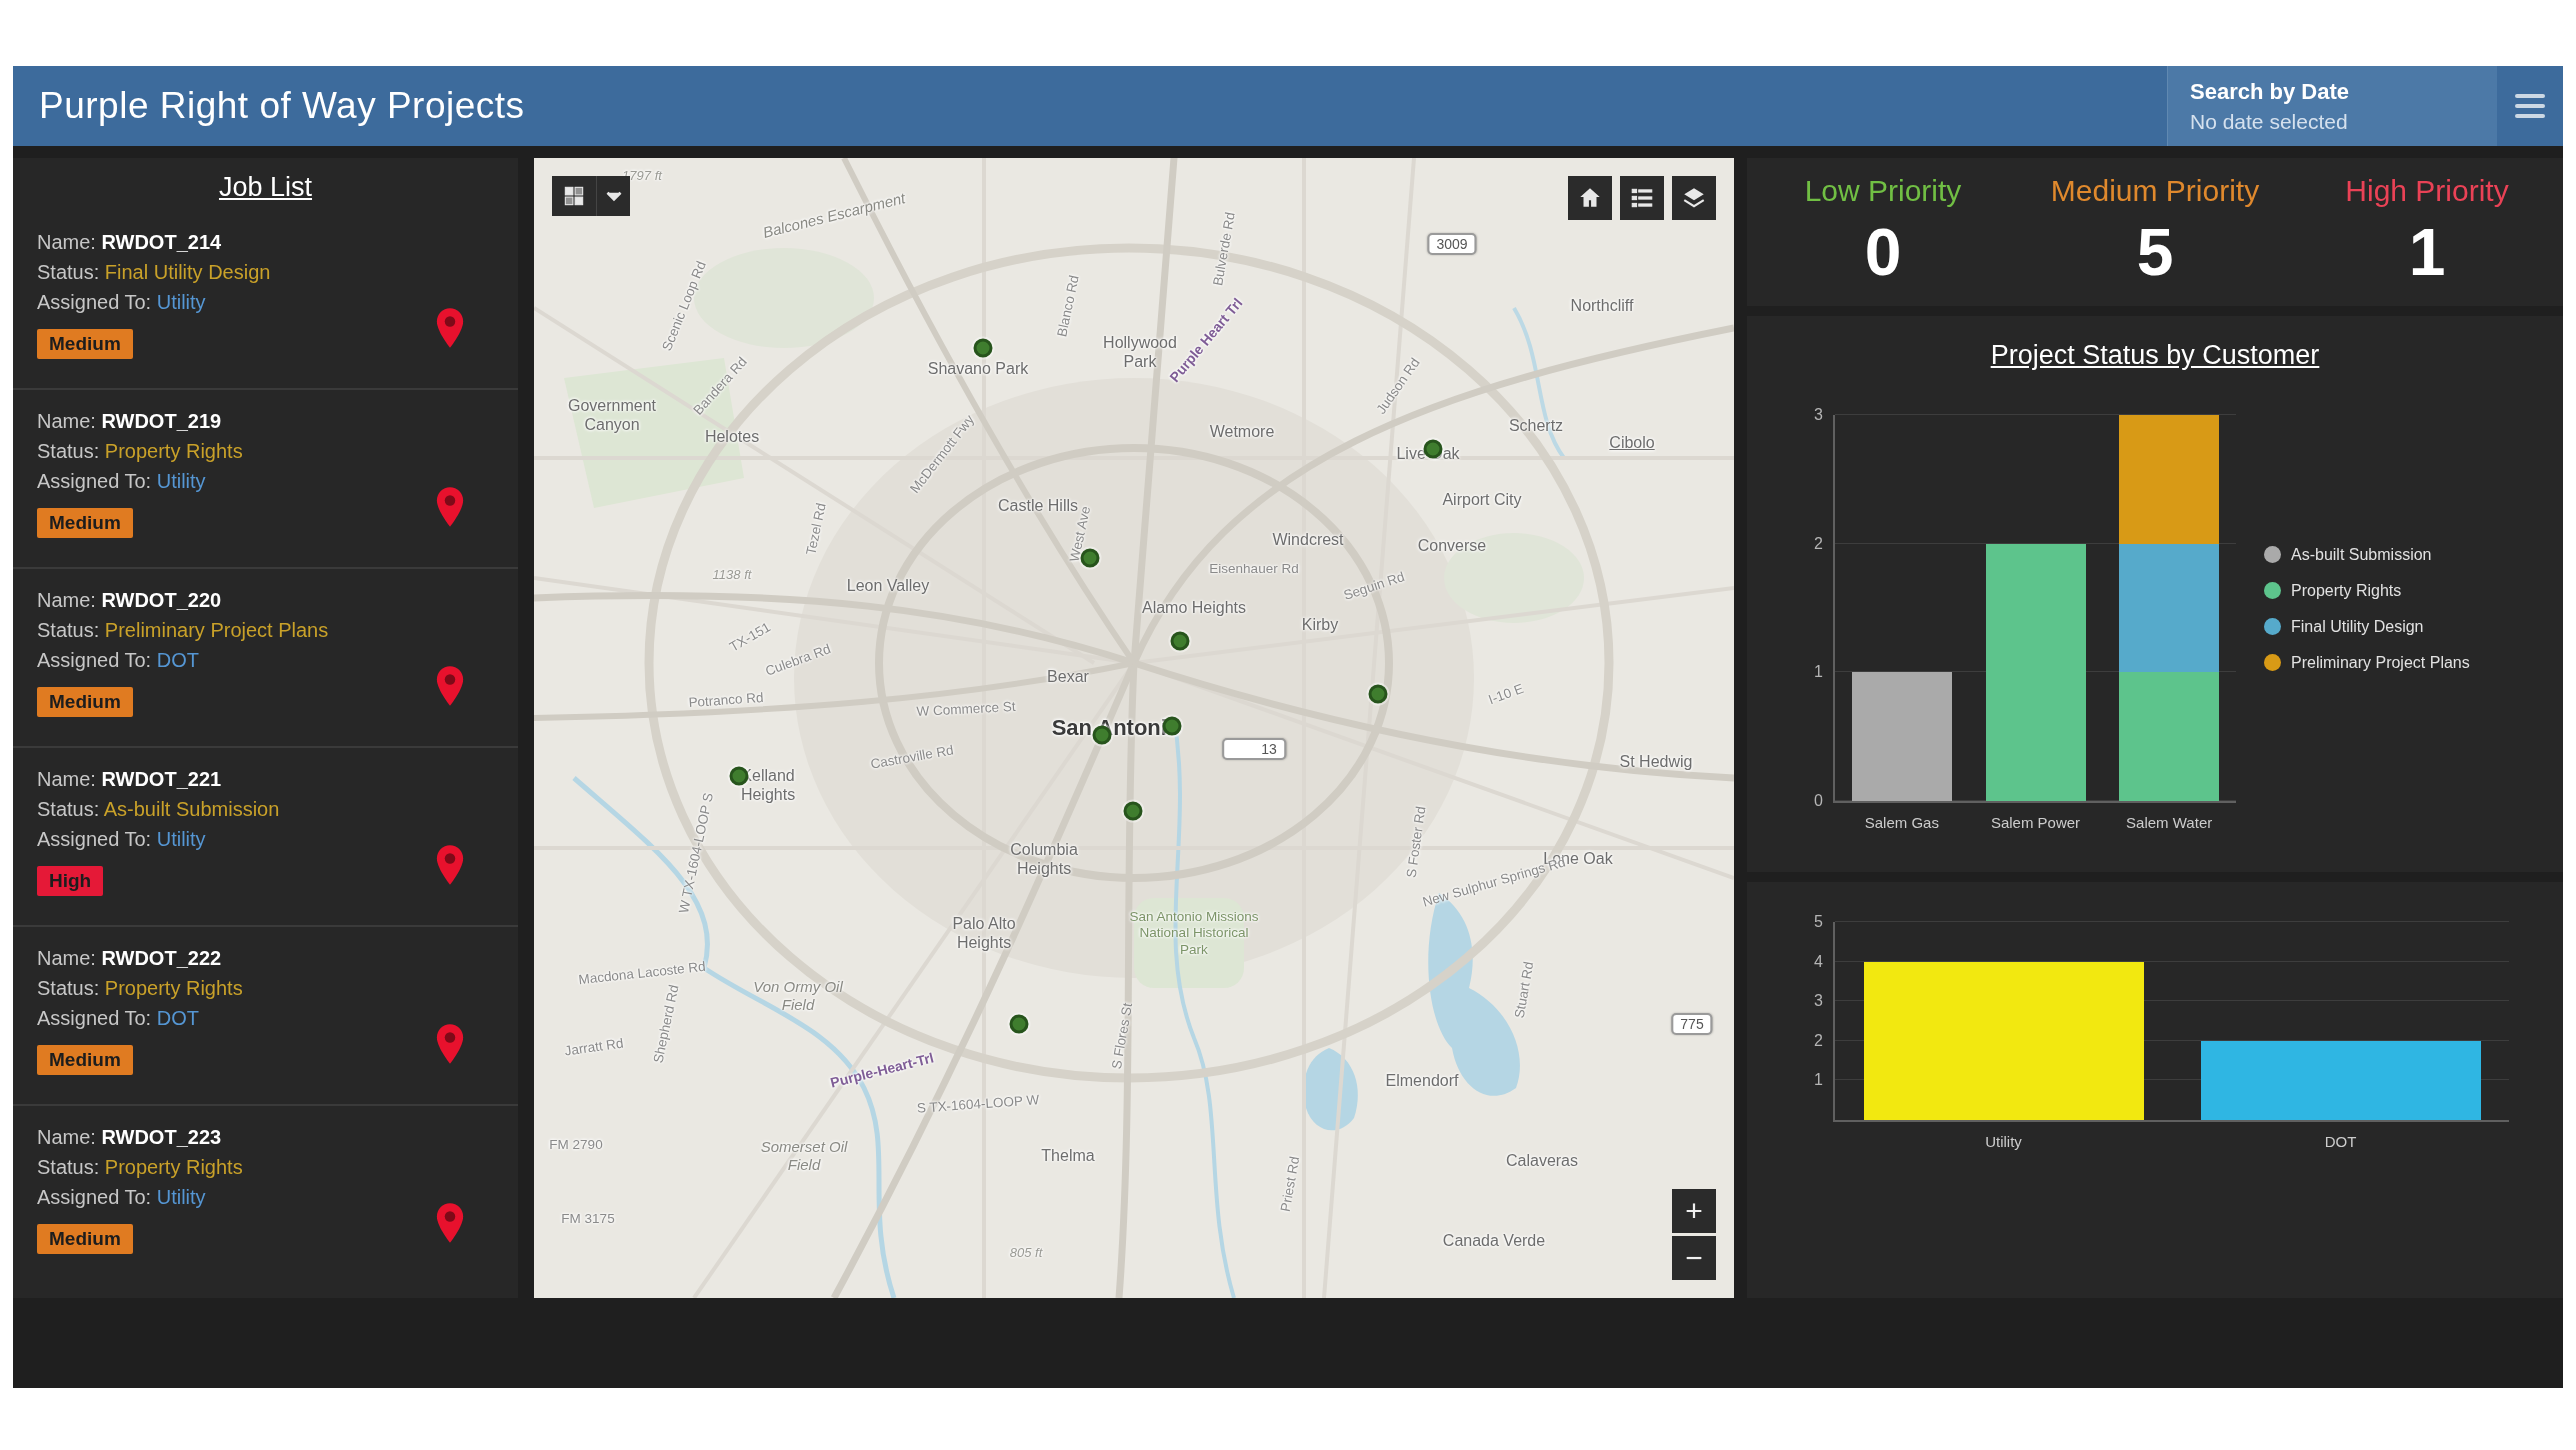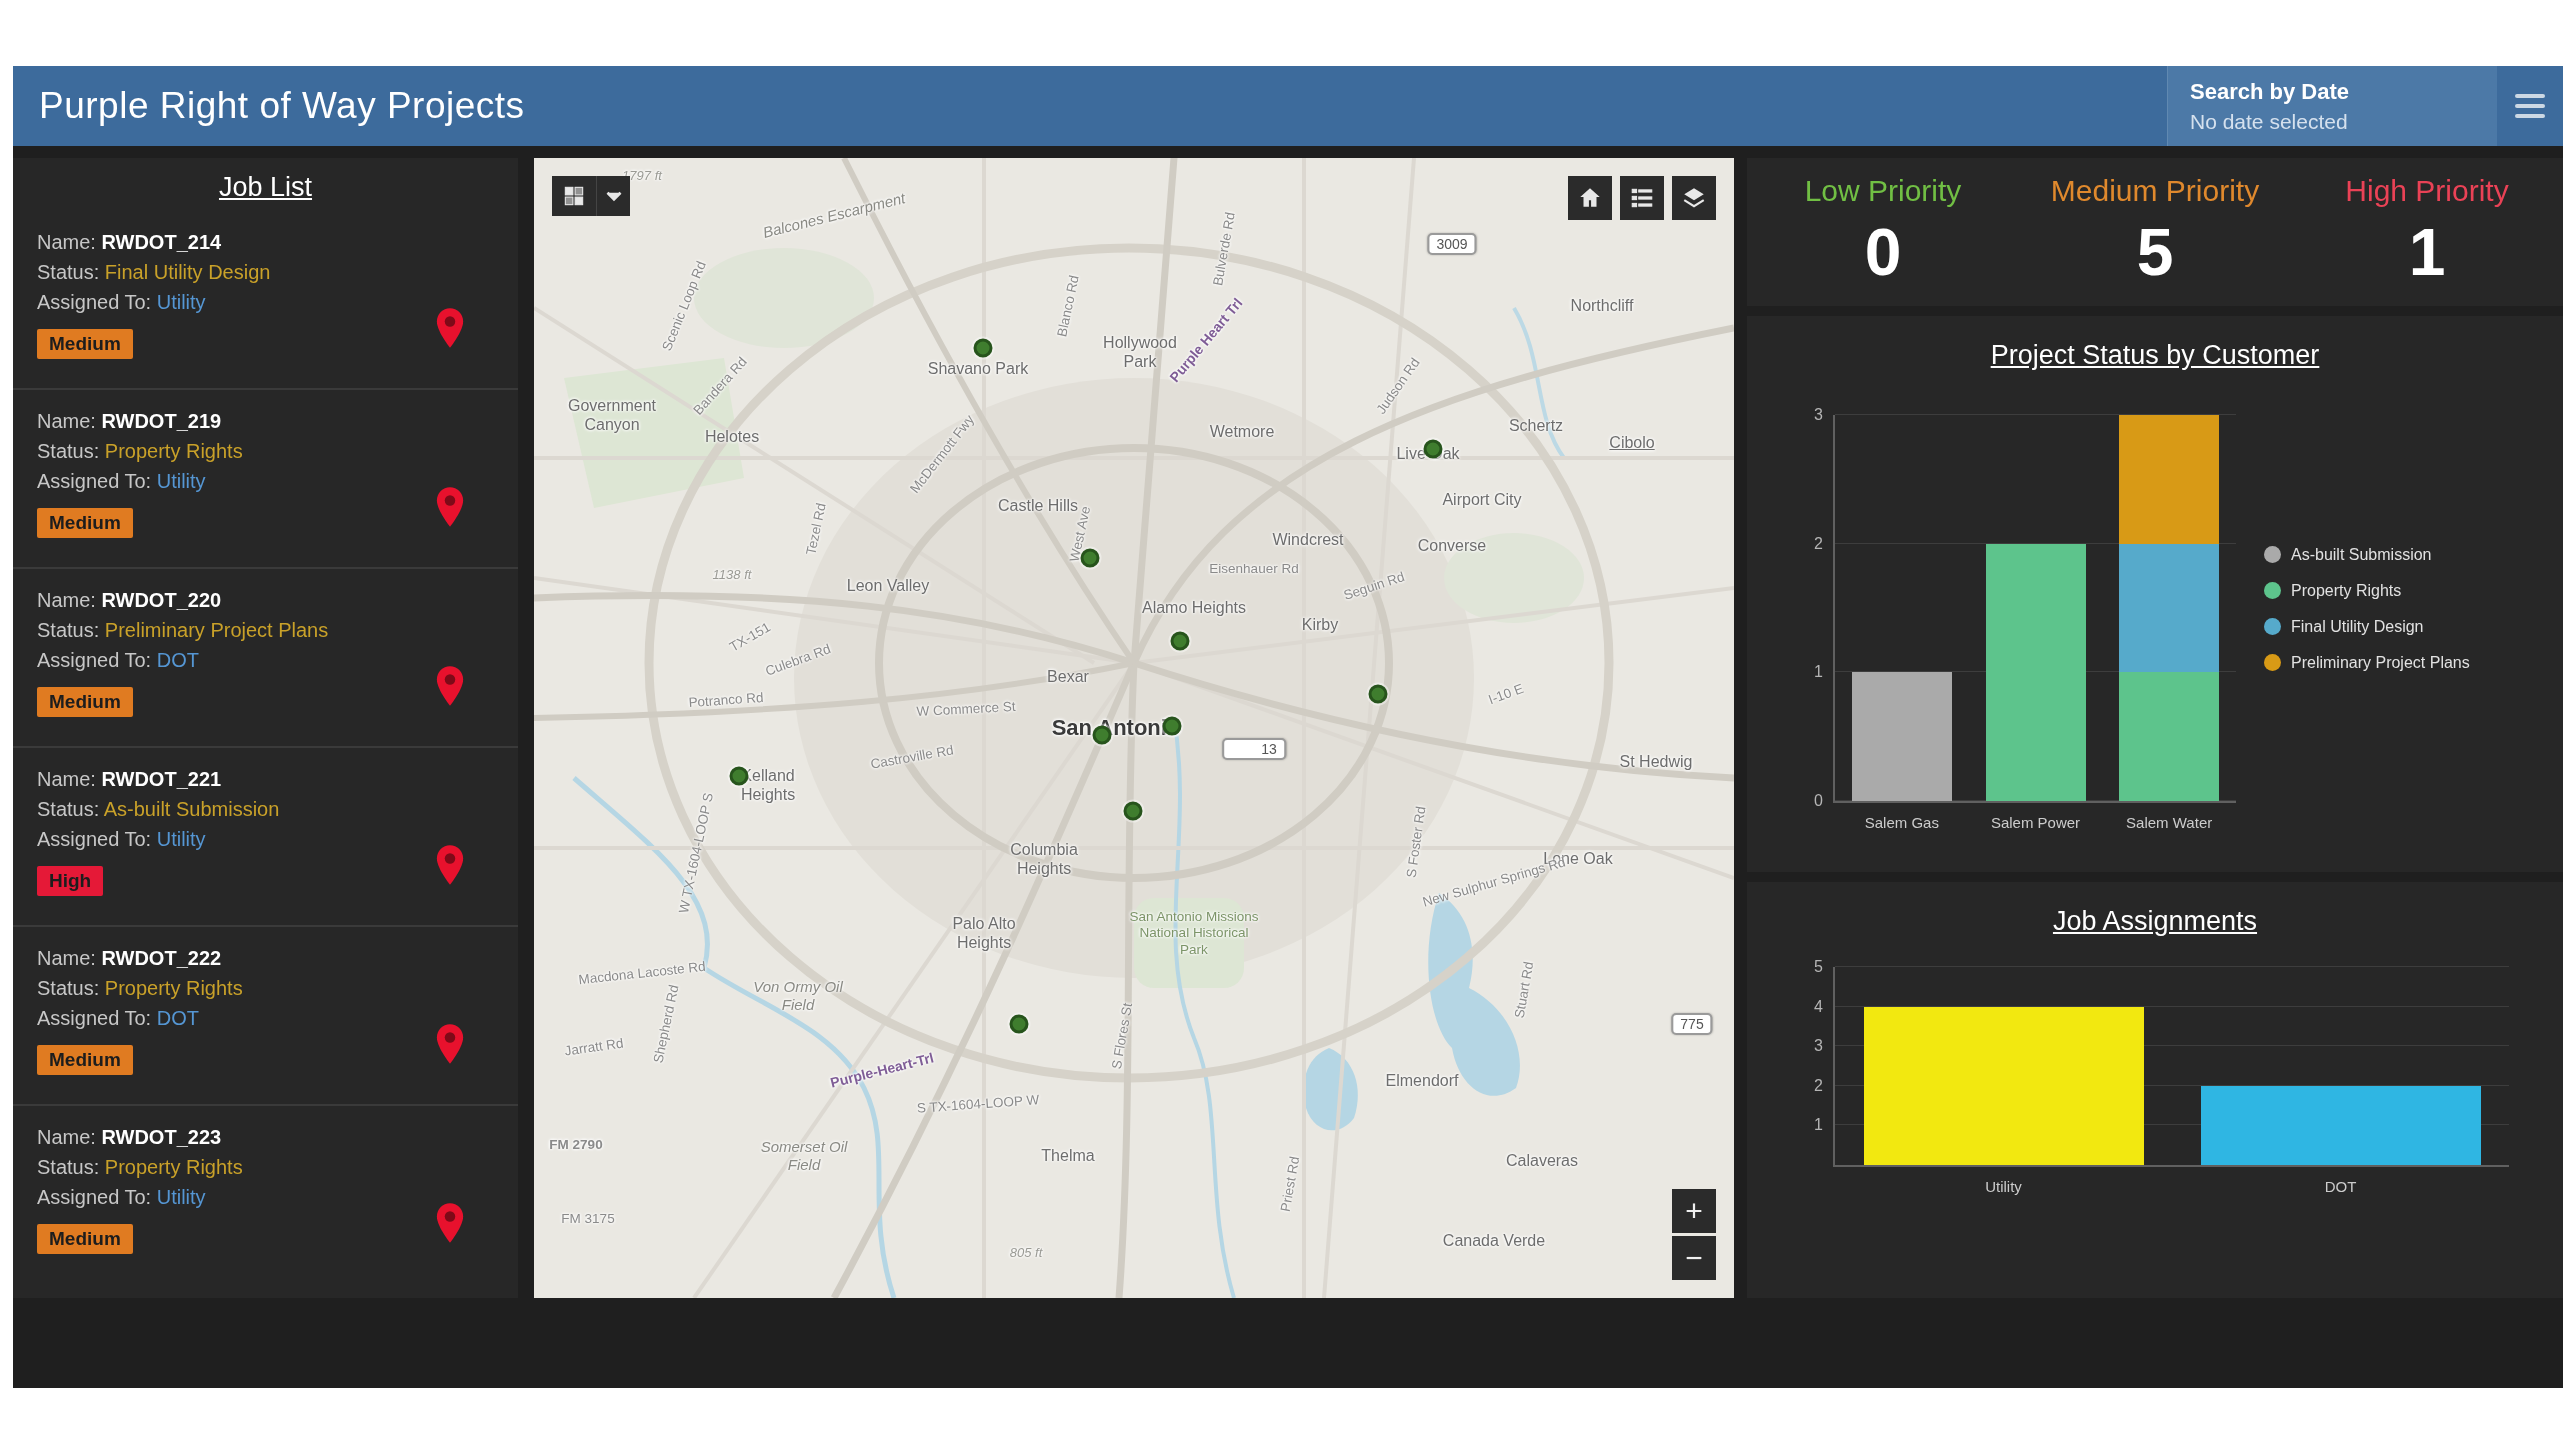--- a/index.html
+++ b/index.html
@@ -255,21 +255,21 @@
           <span class="mlabel l-road" style="left:31.5%;top:52.5%;transform:translate(-50%,-50%) rotate(-10deg);">Castroville Rd</span>
           <span class="mlabel l-road" style="left:73.5%;top:60%;transform:translate(-50%,-50%) rotate(-82deg);">S Foster Rd</span>
           <span class="mlabel l-road" style="left:13.5%;top:61%;transform:translate(-50%,-50%) rotate(-78deg);">W TX-1604-LOOP S</span>
           <span class="mlabel l-road" style="left:80%;top:63.5%;transform:translate(-50%,-50%) rotate(-16deg);">New Sulphur Springs Rd</span>
           <span class="mlabel l-road" style="left:9%;top:71.5%;transform:translate(-50%,-50%) rotate(-6deg);">Macdona Lacoste Rd</span>
           <span class="mlabel l-road" style="left:82.5%;top:73%;transform:translate(-50%,-50%) rotate(-80deg);">Stuart Rd</span>
           <span class="mlabel l-road" style="left:11%;top:76%;transform:translate(-50%,-50%) rotate(-78deg);">Shepherd Rd</span>
           <span class="mlabel l-road" style="left:49%;top:77%;transform:translate(-50%,-50%) rotate(-80deg);">S Flores St</span>
           <span class="mlabel l-road" style="left:5%;top:78%;transform:translate(-50%,-50%) rotate(-8deg);">Jarratt Rd</span>
           <span class="mlabel l-road" style="left:37%;top:83%;transform:translate(-50%,-50%) rotate(-4deg);">S TX-1604-LOOP W</span>
-          <span class="mlabel l-road" style="left:3.5%;top:86.5%;transform:translate(-50%,-50%);font-weight:bold;">FM 2790</span>
+          <span class="mlabel l-road" style="left:3.5%;top:86.5%;transform:translate(-50%,-50%);">FM 2790</span>
           <span class="mlabel l-road" style="left:63%;top:90%;transform:translate(-50%,-50%) rotate(-80deg);">Priest Rd</span>
           <span class="mlabel l-road" style="left:4.5%;top:93%;transform:translate(-50%,-50%);">FM 3175</span>
           <span class="shield" style="left:76.5%;top:7.5%;">3009</span>
           <span class="shield" style="left:60%;top:51.8%;padding-left:37px;">13</span>
           <span class="shield" style="left:96.5%;top:76%;">775</span>
           <span class="marker" style="left:37.4%;top:16.7%;background:#3f7d2e"></span>
           <span class="marker" style="left:74.9%;top:25.5%;background:#3f7d2e"></span>
           <span class="marker" style="left:46.3%;top:35.1%;background:#3f7d2e"></span>
           <span class="marker" style="left:53.8%;top:42.4%;background:#3f7d2e"></span>
           <span class="marker" style="left:70.3%;top:47%;background:#3f7d2e"></span>
@@ -386,21 +386,20 @@
          </div>
               <div class="lg-item">
            <span class="lg-dot" style="background:#d89a16"></span>
            <span class="lg-lab">Preliminary Project Plans</span>
          </div>
             </div>
         </div>
       </section>
 
       <section class="panel-chart" id="chart2">
-        <h3 class="chart-title">Job Assignments</h3>
         <div class="chart-body">
           <div class="plot">
               <div class="grid" style="bottom:20%"></div>
        <span class="tick" style="bottom:20%">1</span>
               <div class="grid" style="bottom:40%"></div>
        <span class="tick" style="bottom:40%">2</span>
               <div class="grid" style="bottom:60%"></div>
        <span class="tick" style="bottom:60%">3</span>
               <div class="grid" style="bottom:80%"></div>
        <span class="tick" style="bottom:80%">4</span>

